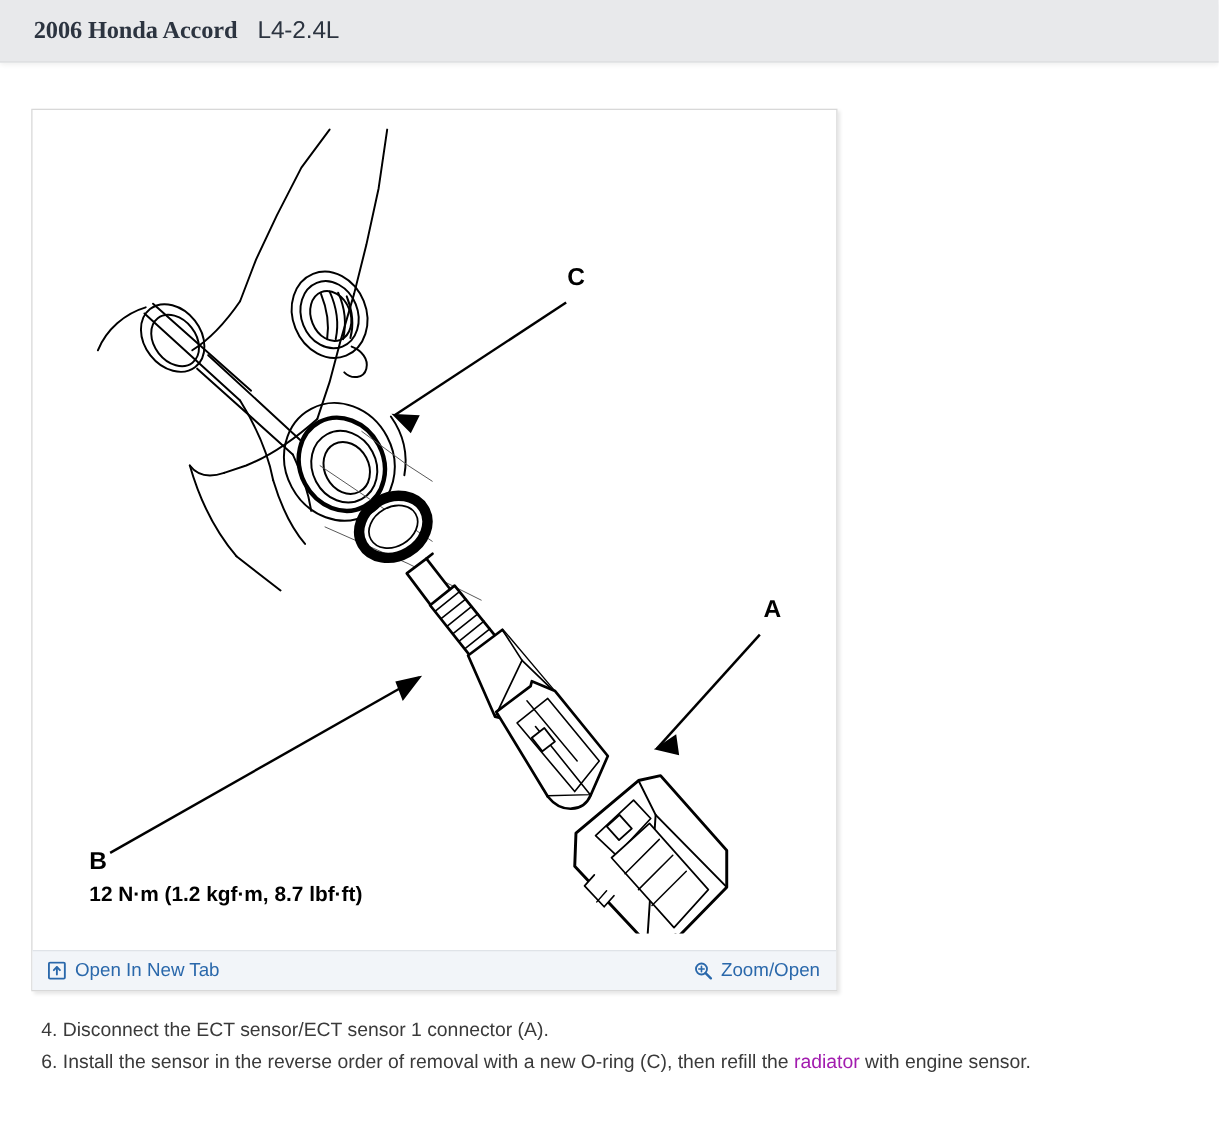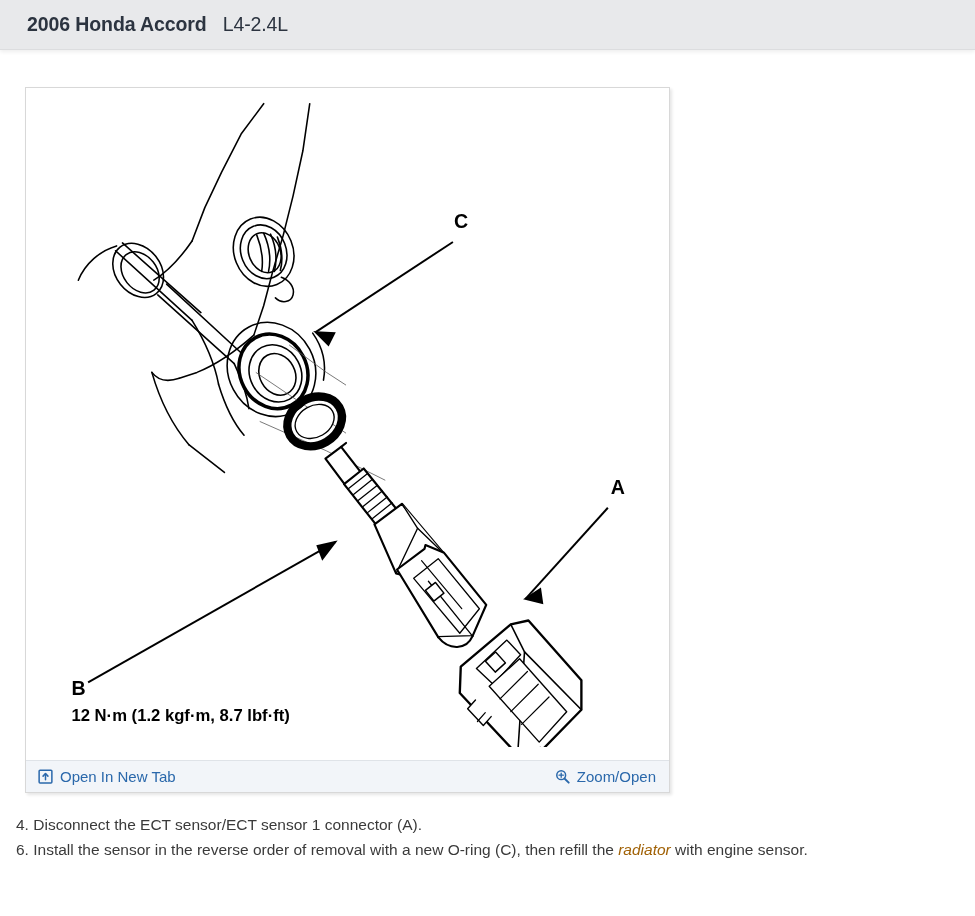--- a/index.html
+++ b/index.html
@@ -26,20 +26,21 @@
     z-index: 5;
   }
   .vehicle-title {
     font-size: 19.5px;
     color: #2c3440;
     letter-spacing: -0.1px;
     white-space: nowrap;
   }
   .vehicle-title .make {
     font-weight: bold;
+    font-family: Liberation Serif, serif;
   }
   .vehicle-title .engine {
     font-weight: normal;
     margin-left: 16px;
   }
   .figure-card {
     position: absolute;
     left: 25px;
     top: 87px;
     width: 645px;
@@ -90,32 +91,31 @@
     align-items: center;
     justify-content: center;
     width: 15px;
     height: 15px;
     flex: 0 0 auto;
   }
 
   
   .steps {
     position: absolute;
-    left: 16px;
+    left: 33px;
     top: 812px;
     width: 930px;
     font-size: 15.5px;
     color: #3a3a3a;
     line-height: 25px;
   }
   .step-line { white-space: nowrap; }
   .step-link {
-    color: #a16207;
+    color: #a21caf;
     cursor: pointer;
-    font-style: italic;
   }
 
   
   .dg-label {
     font-family: "Liberation Sans", sans-serif;
     font-weight: bold;
     font-size: 20px;
     fill: #000;
   }
   .dg-torque {

